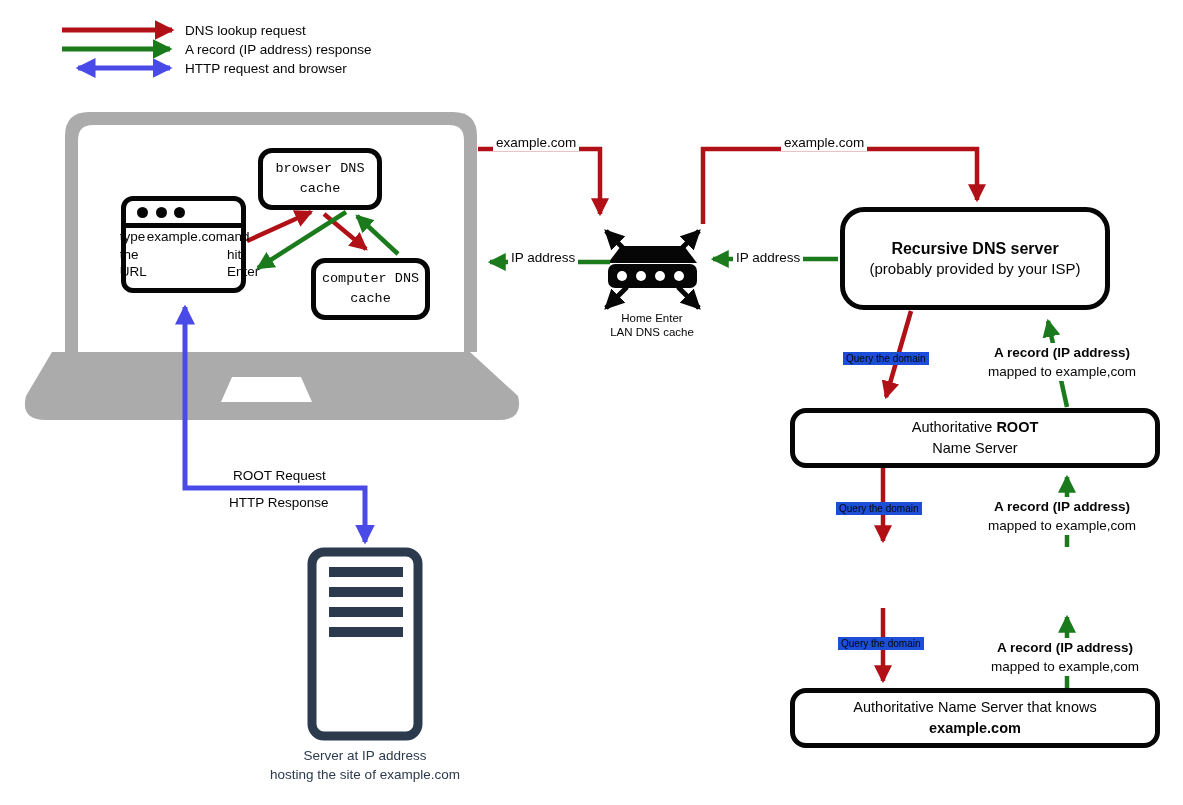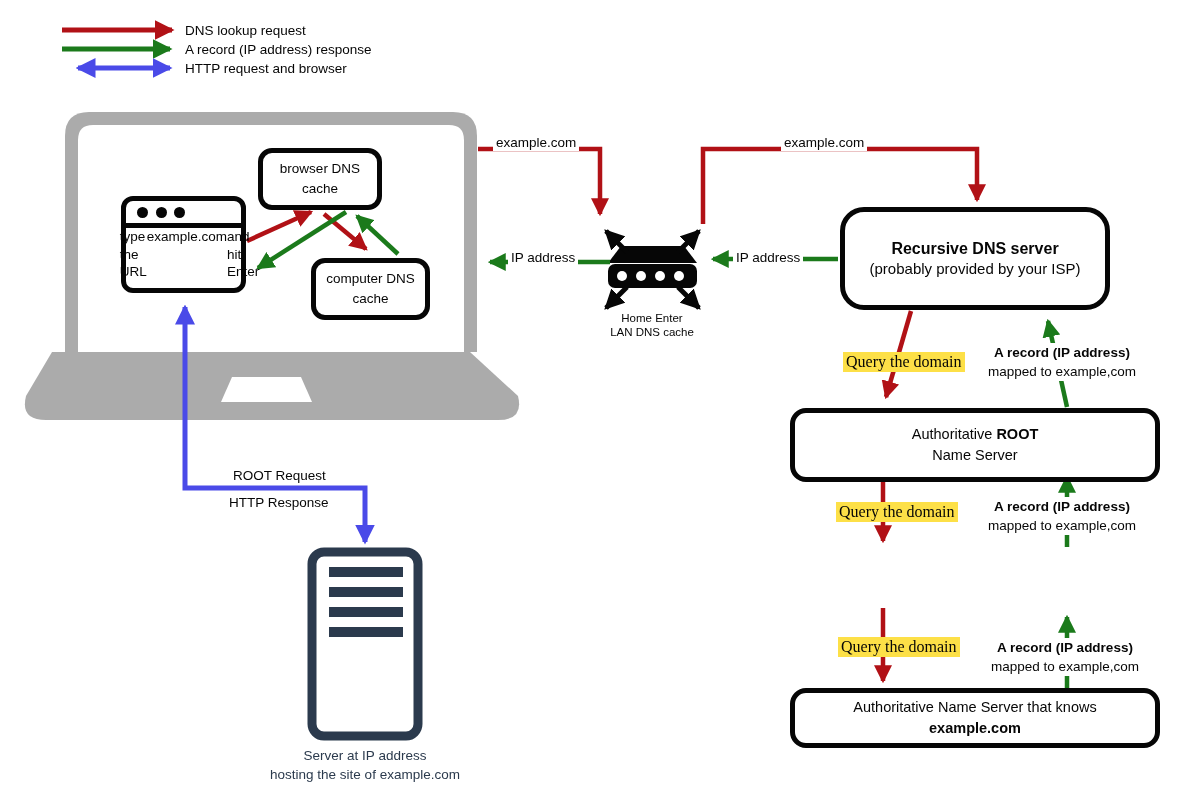--- a/index.html
+++ b/index.html
@@ -15,25 +15,25 @@
   #mk-red path{fill:var(--c-dns-request-red,#B11116);}
   #mk-green path{fill:var(--c-a-record-green,#1B7A1B);}
   #mk-blue path{fill:var(--c-http-blue,#4A4AE8);}
   #mk-black path{fill:var(--c-outline-black,#060606);}
   .ln{fill:none;stroke-width:4.5px;}
   .ln5{fill:none;stroke-width:5px;}
 
   .box{position:absolute;box-sizing:border-box;background:#fff;border:5px solid #060606;
        display:flex;flex-direction:column;align-items:center;justify-content:center;
        text-align:center;line-height:1.45;}
-  .sm{font-size:13.5px;border-radius:14px;padding:0 4px;}
+  .sm{font-size:13.5px;border-radius:14px;padding:0 4px;font-family:Liberation Mono, monospace;}
   .big{font-size:14.5px;border-radius:16px;line-height:21px;}
   .lbl{position:absolute;white-space:nowrap;font-size:13.5px;}
   .onln{background:#fff;padding:1px 3px;}
-  .qlbl{position:absolute;white-space:nowrap;font-size:16px;background:#fde047;padding:1px 3px;font-family:Liberation Serif, serif;}
+  .qlbl{position:absolute;white-space:nowrap;font-size:10px;background:#1d4ed8;padding:1px 3px;}
   .arec{position:absolute;width:176px;text-align:center;background:#fff;
         font-size:13.5px;line-height:19px;}
   .arec span{display:block;}
   .bold{font-weight:bold;}
   .cap{position:absolute;text-align:center;}
 
   
   #box-url{position:absolute;left:121px;top:196px;width:125px;height:97px;box-sizing:border-box;
            background:#fff;border:5px solid #060606;border-radius:12px;display:flex;flex-direction:column;}
   #url-topbar{height:22px;border-bottom:5px solid #060606;position:relative;flex:none;}
@@ -144,21 +144,21 @@
   <div class="cap" style="left:592px;top:311px;width:120px;font-size:11.5px;line-height:14px">
     <div>Home Enter</div>
     <div>LAN DNS cache</div>
   </div>
 
   <div class="box" style="left:840px;top:207px;width:270px;height:103px;border-radius:24px">
     <div class="bold" style="font-size:16px;line-height:21px">Recursive DNS server</div>
     <div style="font-size:15px;line-height:20px">(probably provided by your ISP)</div>
   </div>
 
-  <div class="box big" style="left:790px;top:408px;width:370px;height:74px">
+  <div class="box big" style="left:790px;top:408px;width:370px;height:60px">
     <div><span>Authoritative </span><span class="bold">ROOT</span></div>
     <div>Name Server</div>
   </div>
 
 
   <div class="box big" style="left:790px;top:688px;width:370px;height:60px">
     <div>Authoritative Name Server that knows</div>
     <div class="bold">example.com</div>
   </div>
 

